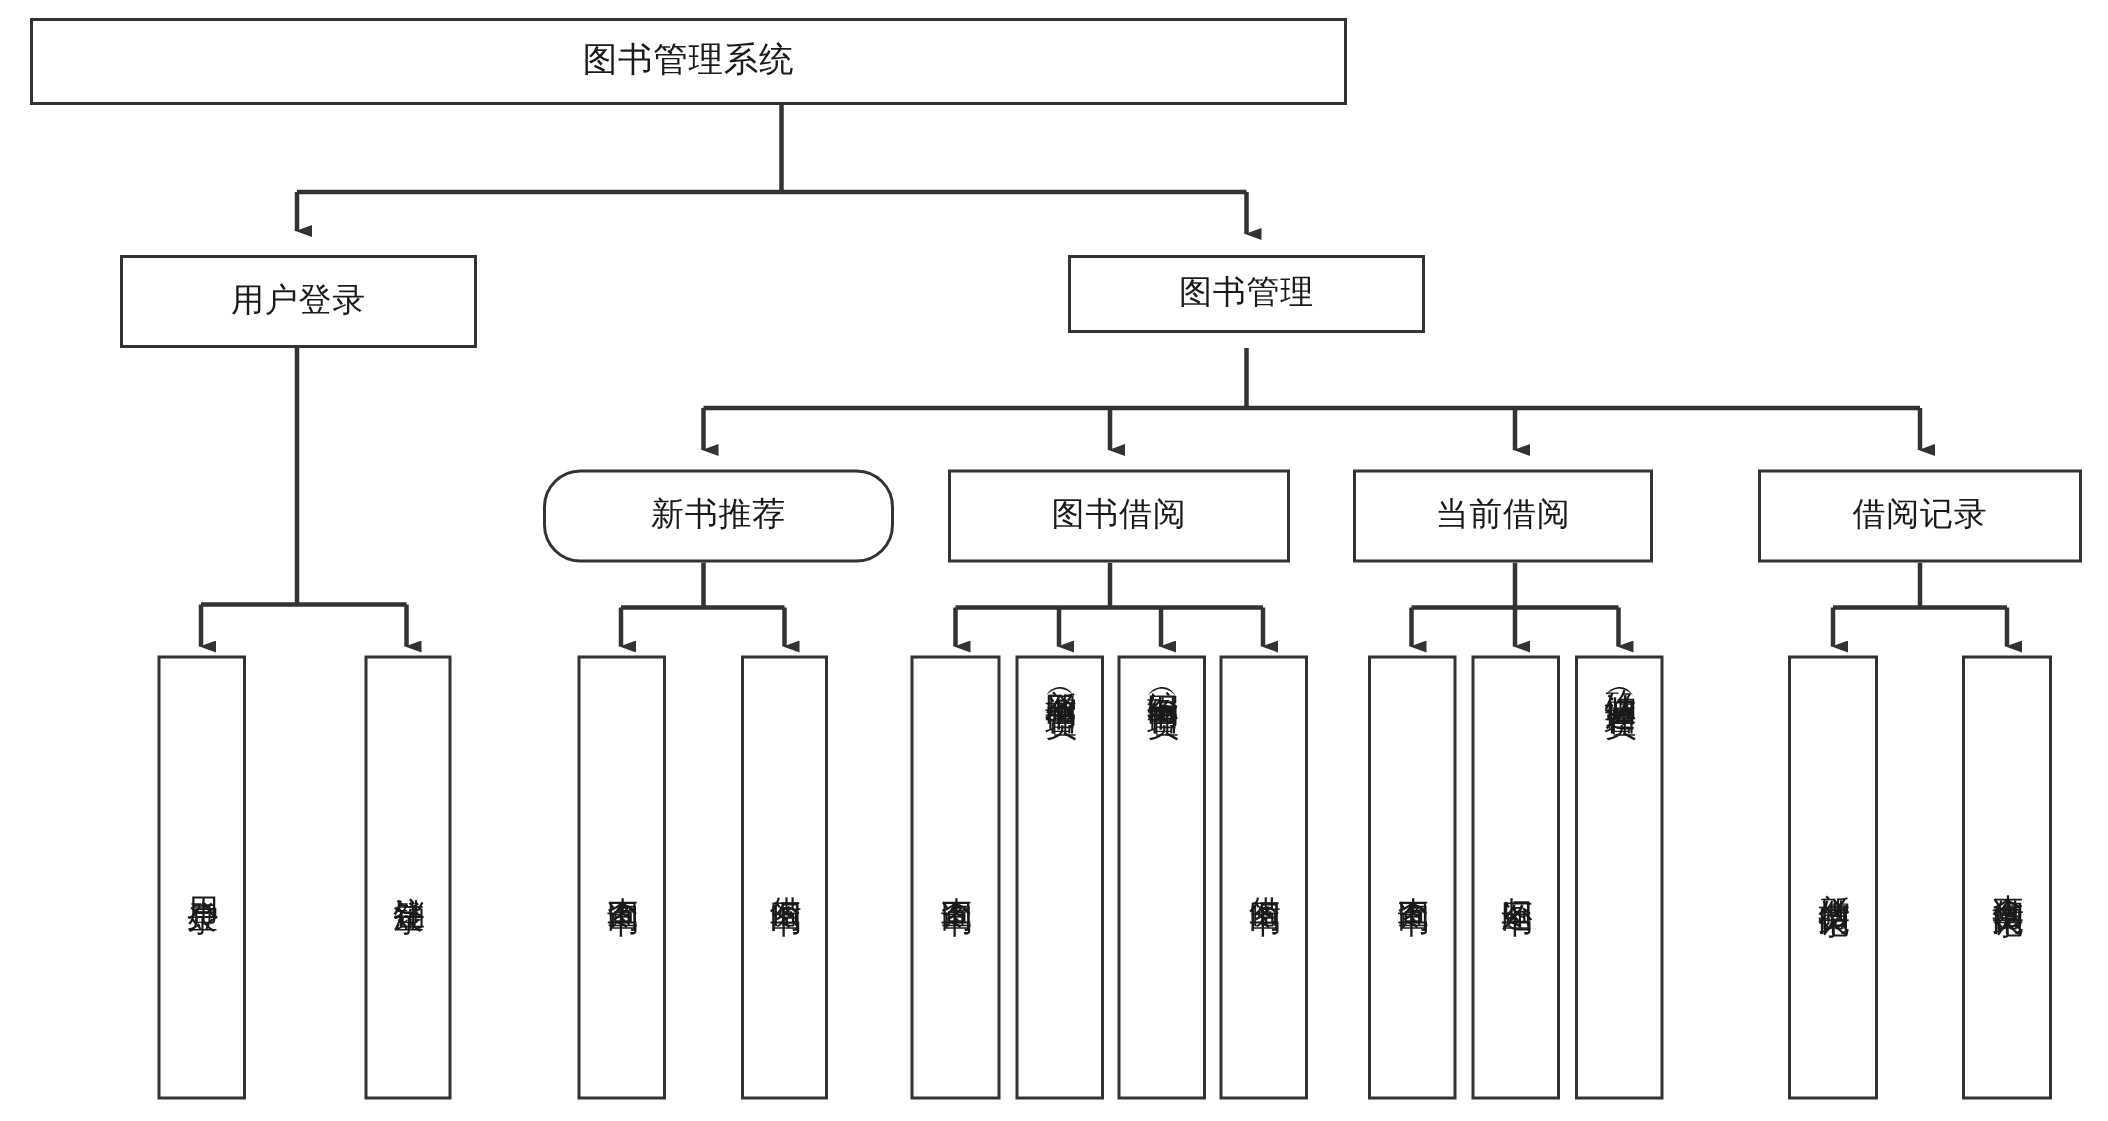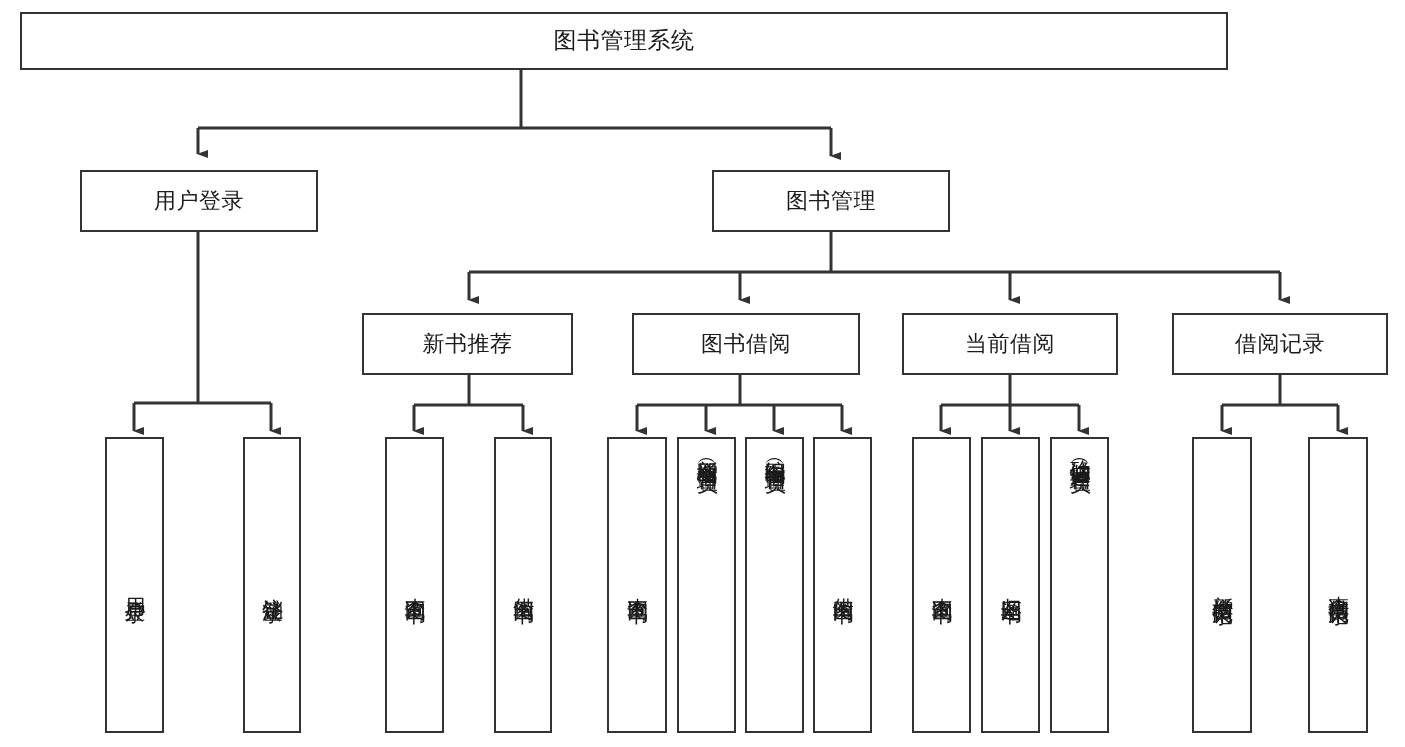--- a/index.html
+++ b/index.html
@@ -124,38 +124,38 @@
       <line x1="1010" y1="405" x2="1010" y2="431" marker-end="url(#arrowhead)"></line>
       <line x1="1079" y1="405" x2="1079" y2="431" marker-end="url(#arrowhead)"></line>
 
       <line x1="1280" y1="375" x2="1280" y2="405"></line>
       <line x1="1222" y1="405" x2="1338" y2="405"></line>
       <line x1="1222" y1="405" x2="1222" y2="431" marker-end="url(#arrowhead)"></line>
       <line x1="1338" y1="405" x2="1338" y2="431" marker-end="url(#arrowhead)"></line>
     </g>
   </svg>
 
-  <div class="node h-node root-node" style="left:20px; top:12px; width:1208px; height:58px;">
+  <div class="node h-node root-node" style="left:20px; top:12px; width:878px; height:58px;">
     <span>图书管理系统</span>
   </div>
 
   <div class="node h-node" style="left:80px; top:170px; width:238px; height:62px;">
     <span>用户登录</span>
   </div>
-  <div class="node h-node" style="left:712px; top:170px; width:238px; height:62px;">
+  <div class="node h-node" style="left:712px; top:170px; width:238px; height:52px;">
     <span>图书管理</span>
   </div>
 
-  <div class="node h-node" style="left:362px; top:313px; width:211px; height:62px;">
+  <div class="node h-node" style="left:362px; top:313px; width:234px; height:62px;border-radius:25px;">
     <span>新书推荐</span>
   </div>
   <div class="node h-node" style="left:632px; top:313px; width:228px; height:62px;">
     <span>图书借阅</span>
   </div>
-  <div class="node h-node" style="left:902px; top:313px; width:216px; height:62px;">
+  <div class="node h-node" style="left:902px; top:313px; width:200px; height:62px;">
     <span>当前借阅</span>
   </div>
   <div class="node h-node" style="left:1172px; top:313px; width:216px; height:62px;">
     <span>借阅记录</span>
   </div>
 
   <div class="node v-node center-text" style="left:105px; top:437px; width:59px; height:296px;">
     <span class="v-label">用户登录</span>
   </div>
   <div class="node v-node center-text" style="left:243px; top:437px; width:58px; height:296px;">

